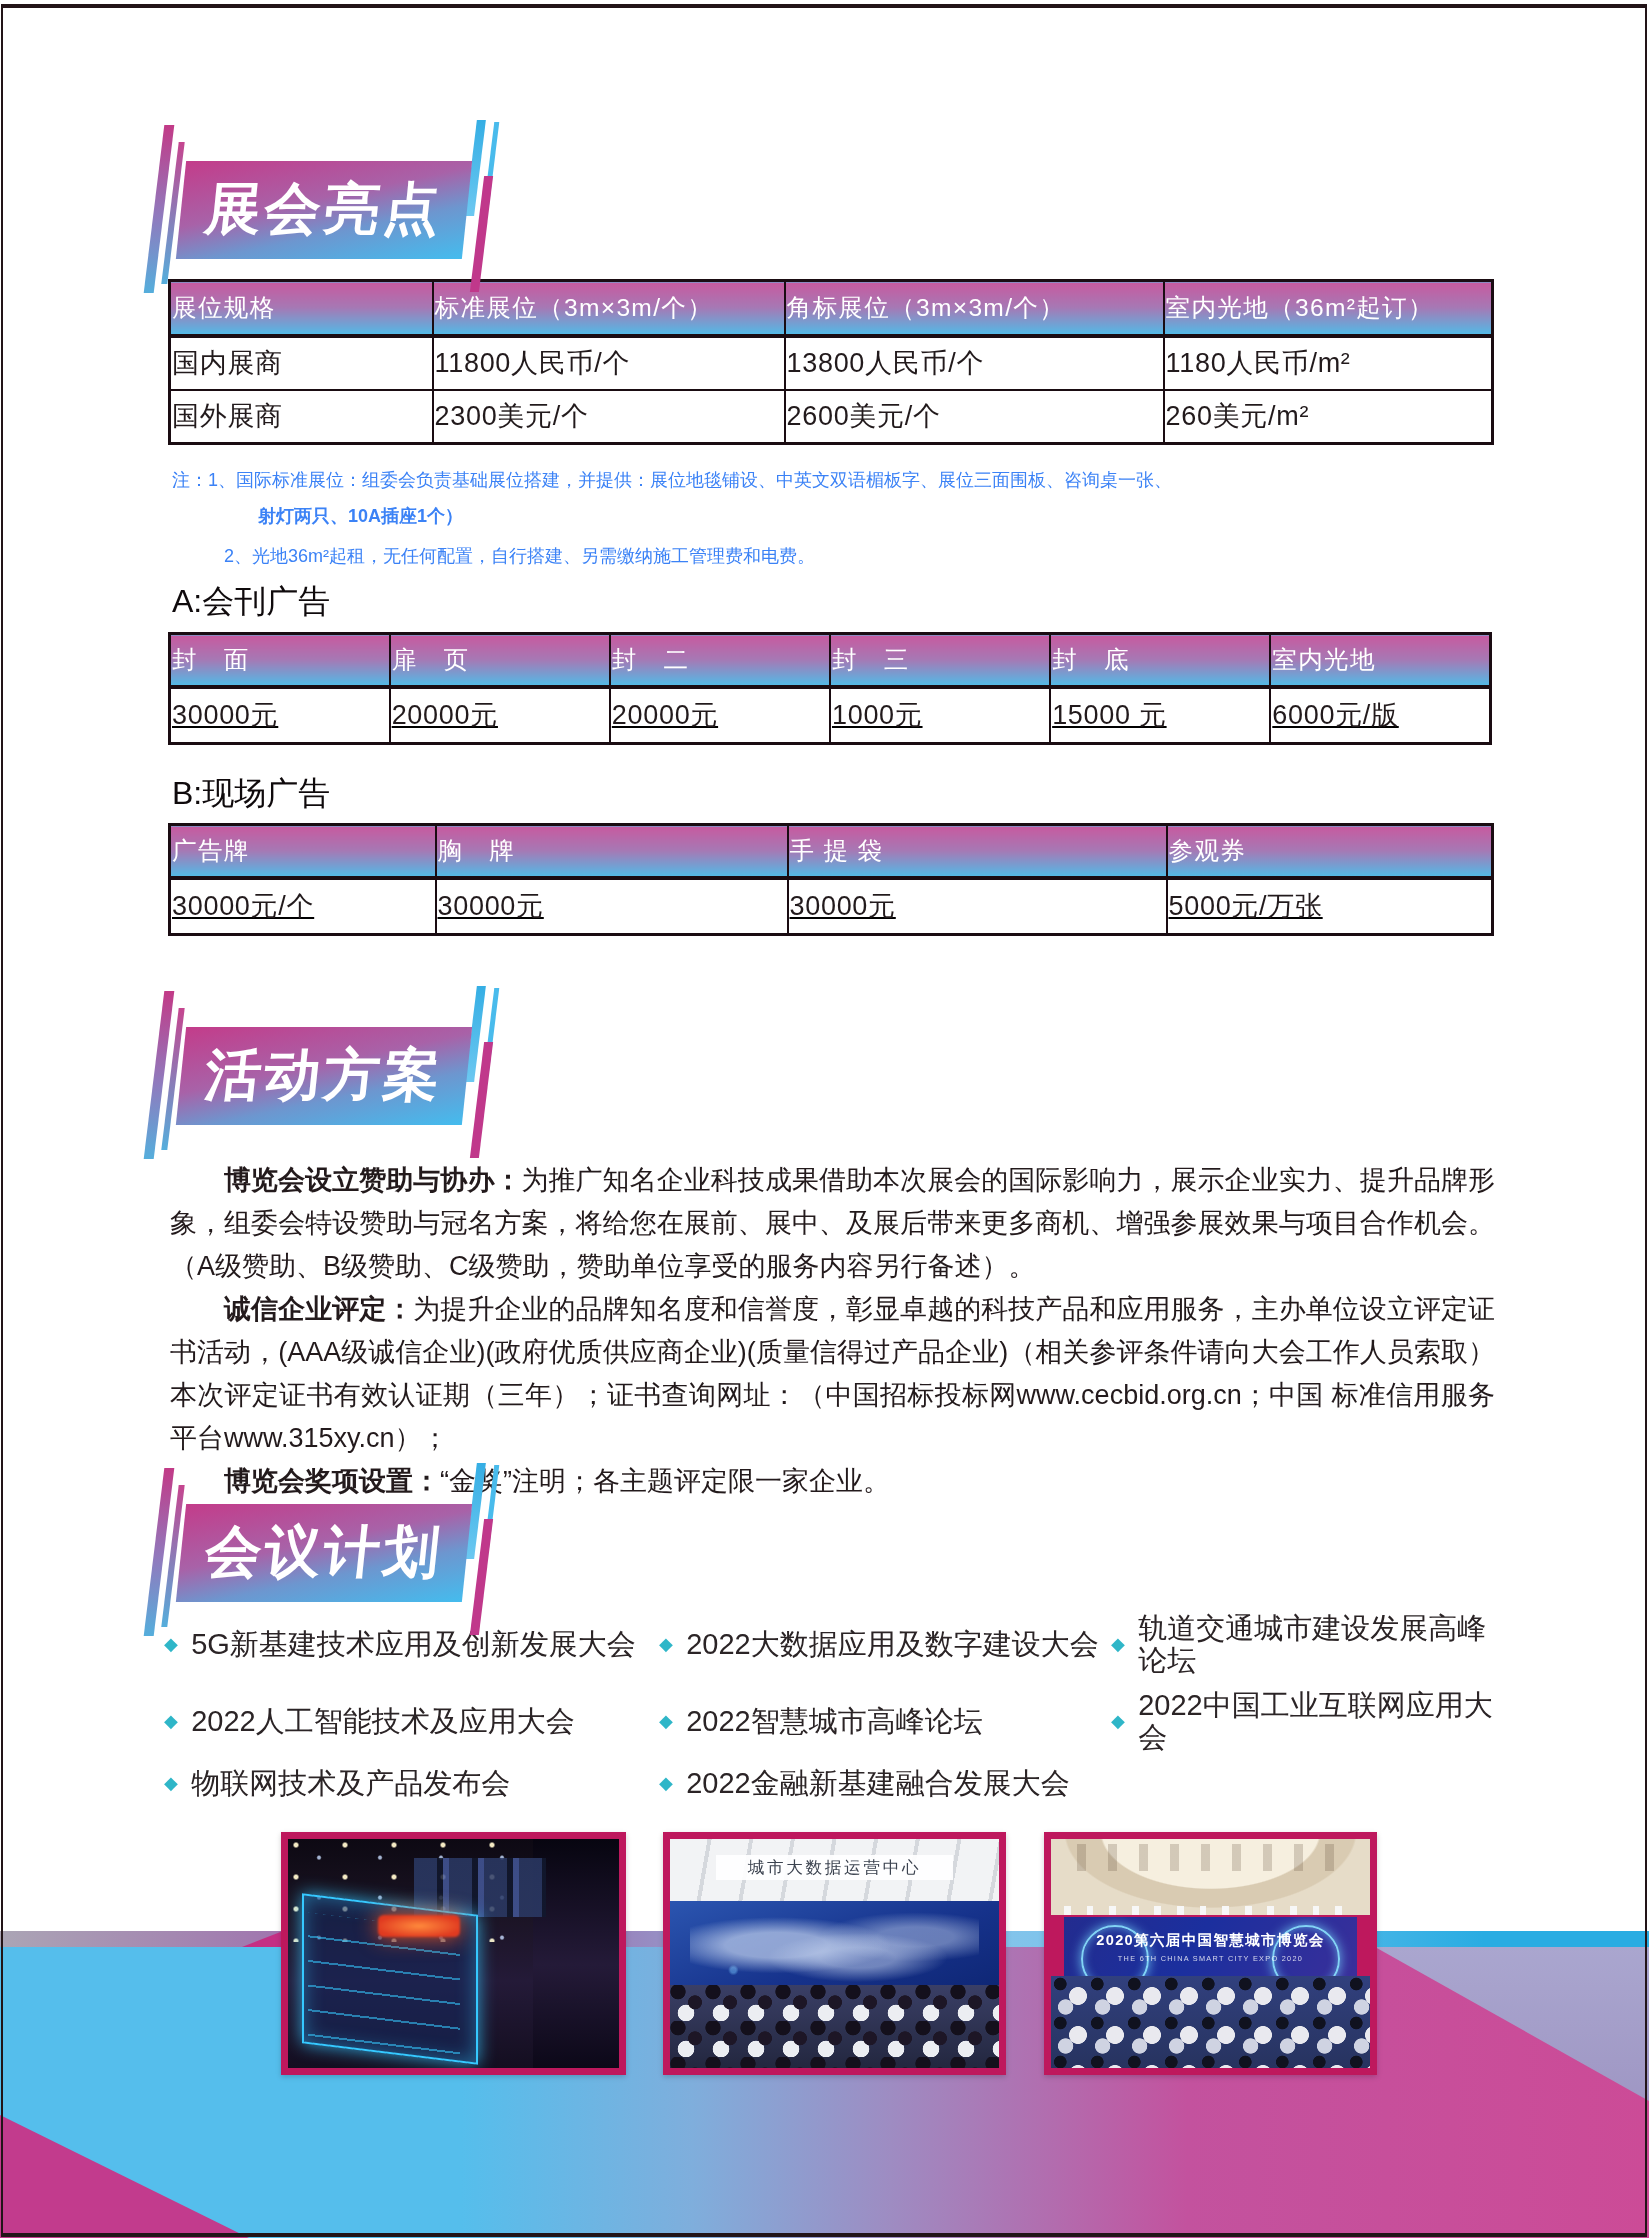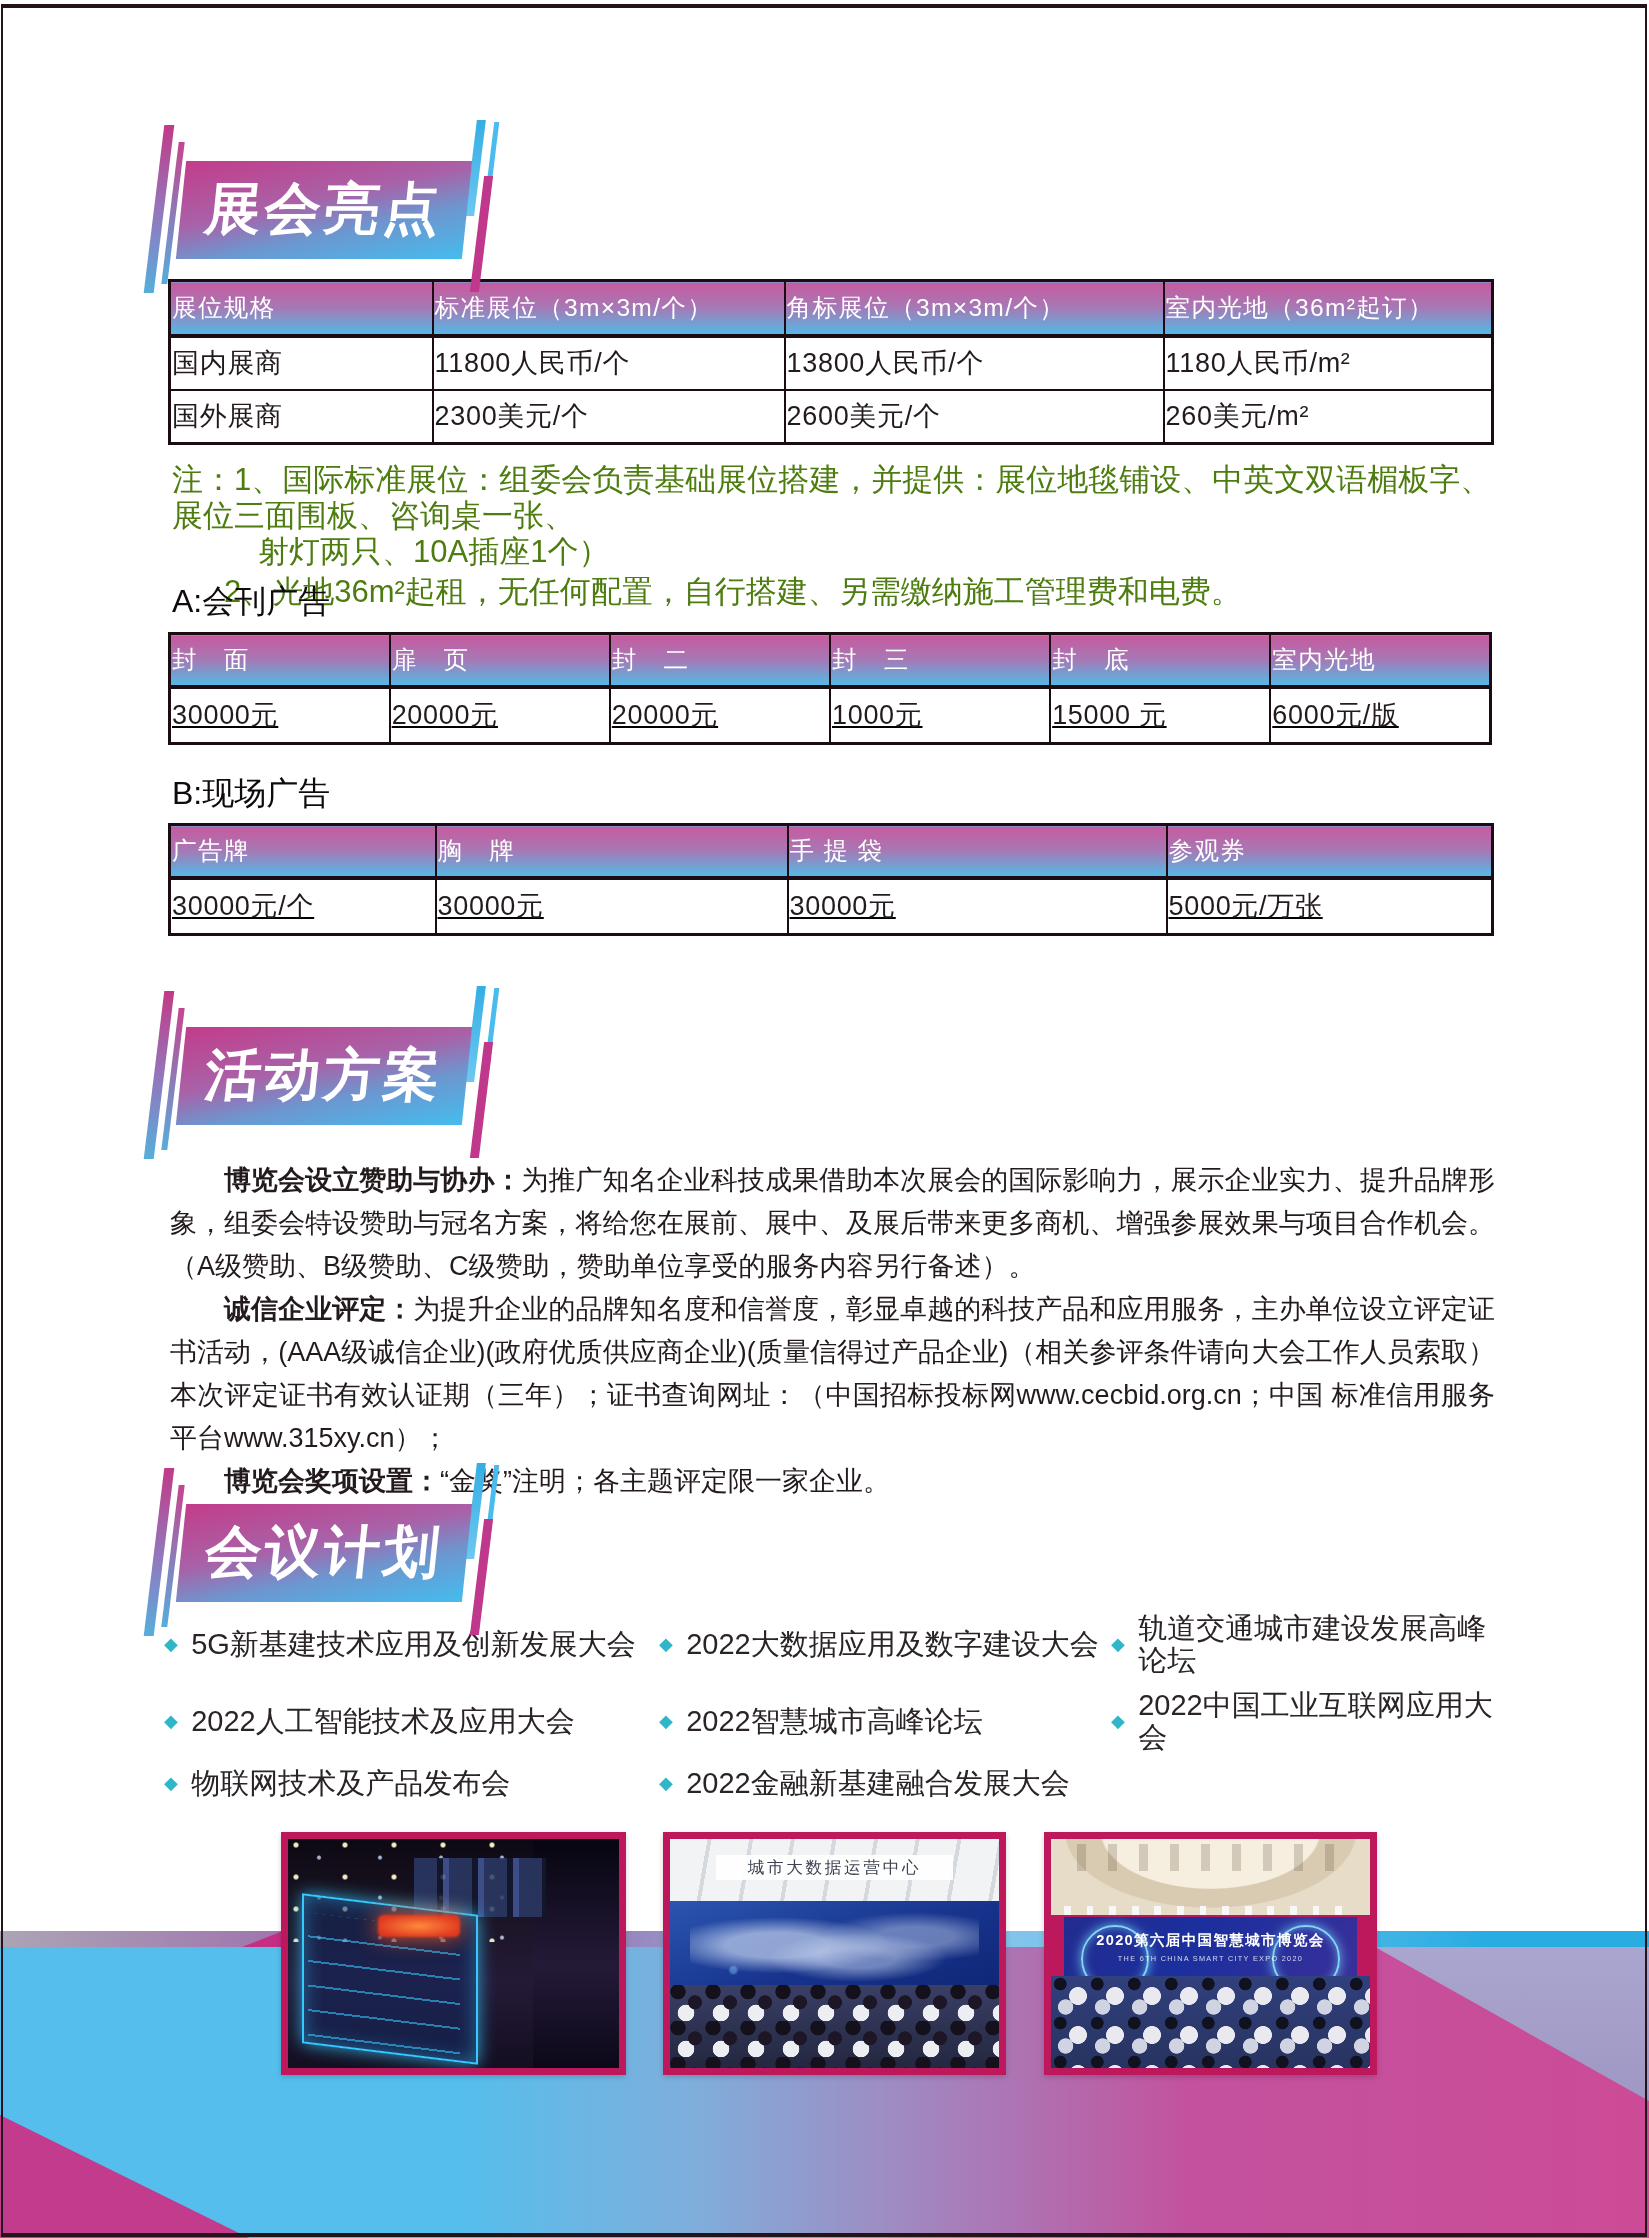--- a/index.html
+++ b/index.html
@@ -38,23 +38,23 @@
     color:#ffffff;font-size:24.6px;font-weight:500;letter-spacing:1.3px;
     border-bottom-width:4px;
   }
   .ptable td{color:#221a1c;font-size:27px;font-weight:500;letter-spacing:0.7px;}
   .t-booth thead tr{height:55px;} .t-booth tbody tr{height:54px;}
   .t-ads thead tr{height:53px;} .t-ads tbody tr{height:57px;text-decoration:underline;}
 
   .sec-label{position:absolute;left:172px;color:#0f0a0c;font-size:32px;font-weight:500;z-index:2;}
 
   
-  .notes{position:absolute;left:172px;top:462px;width:1327px;color:#4d7c0f;
-    font-size:31px;line-height:36px;}
-  .notes .nl2{margin-left:86px;}
+  .notes{position:absolute;left:172px;top:462px;width:1327px;color:#3b82f6;
+    font-size:18px;line-height:36px;}
+  .notes .nl2{margin-left:86px;font-weight:bold;}
   .notes .nl3{margin-left:52px;margin-top:4px;}
 
   .paras{position:absolute;left:170px;top:1159px;width:1325px;color:#231a1c;
     font-size:27px;line-height:43px;text-align:justify;}
   .paras p{margin:0;text-indent:2em;}
   .paras b{font-weight:700;}
 
   
   .conf-grid{
     position:absolute;left:164px;top:1612px;width:1337px;

